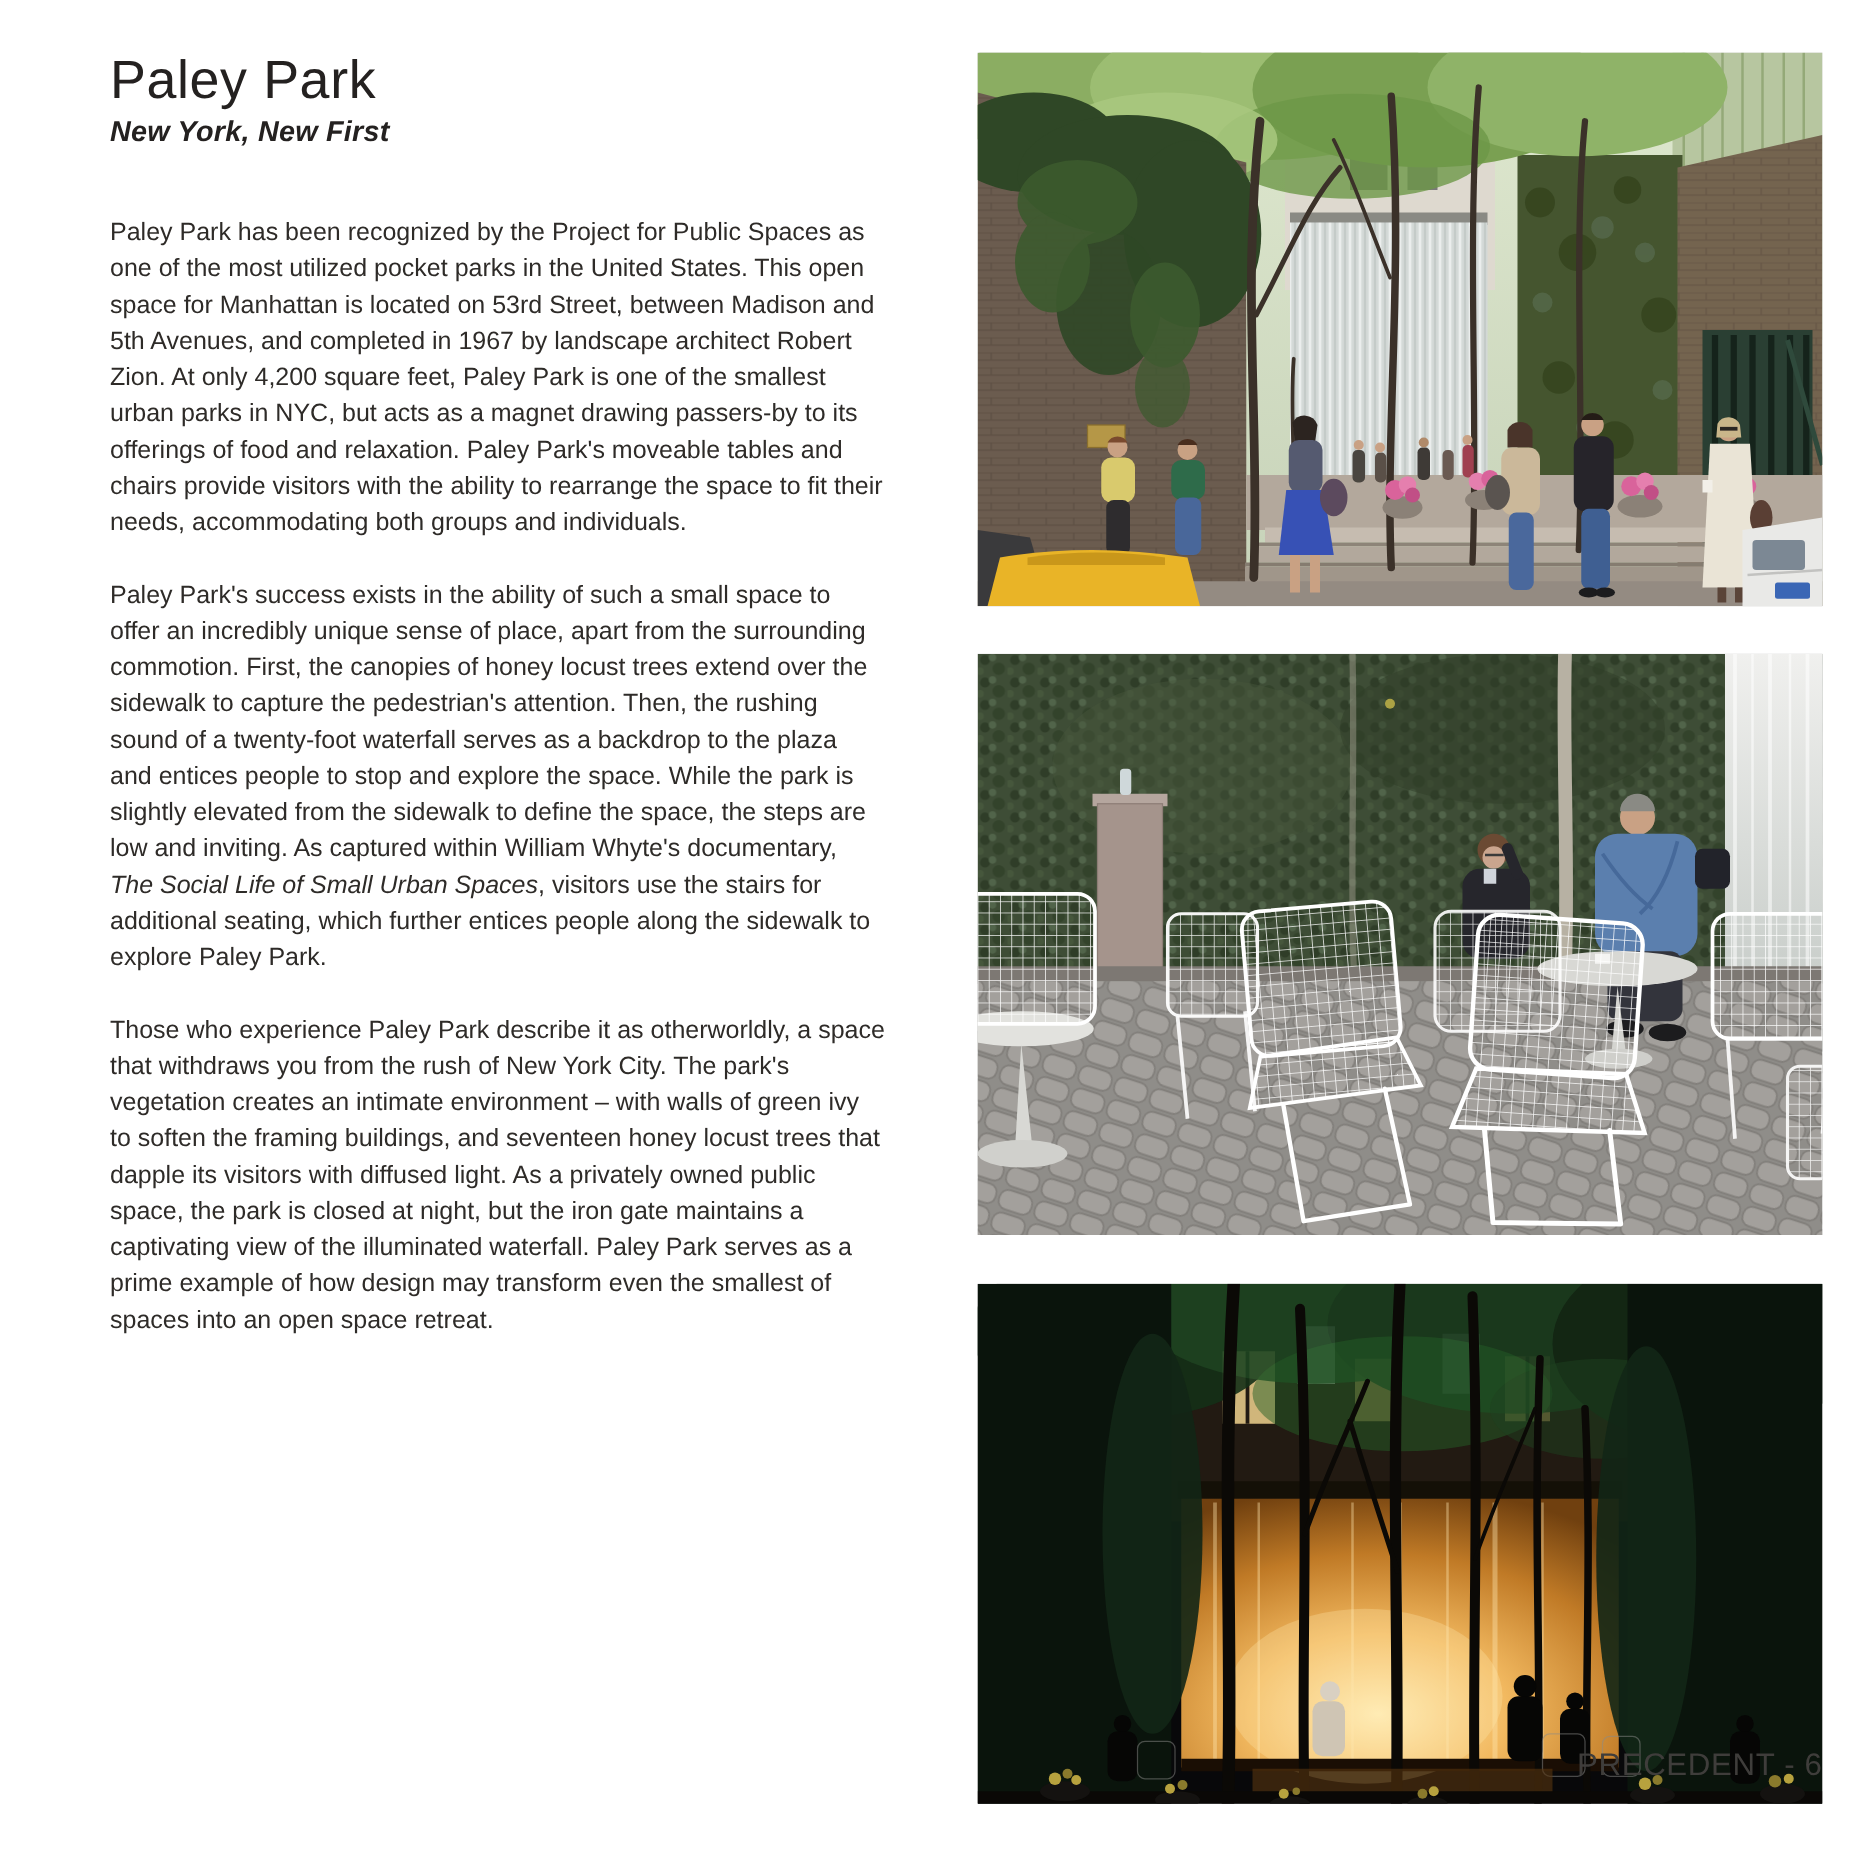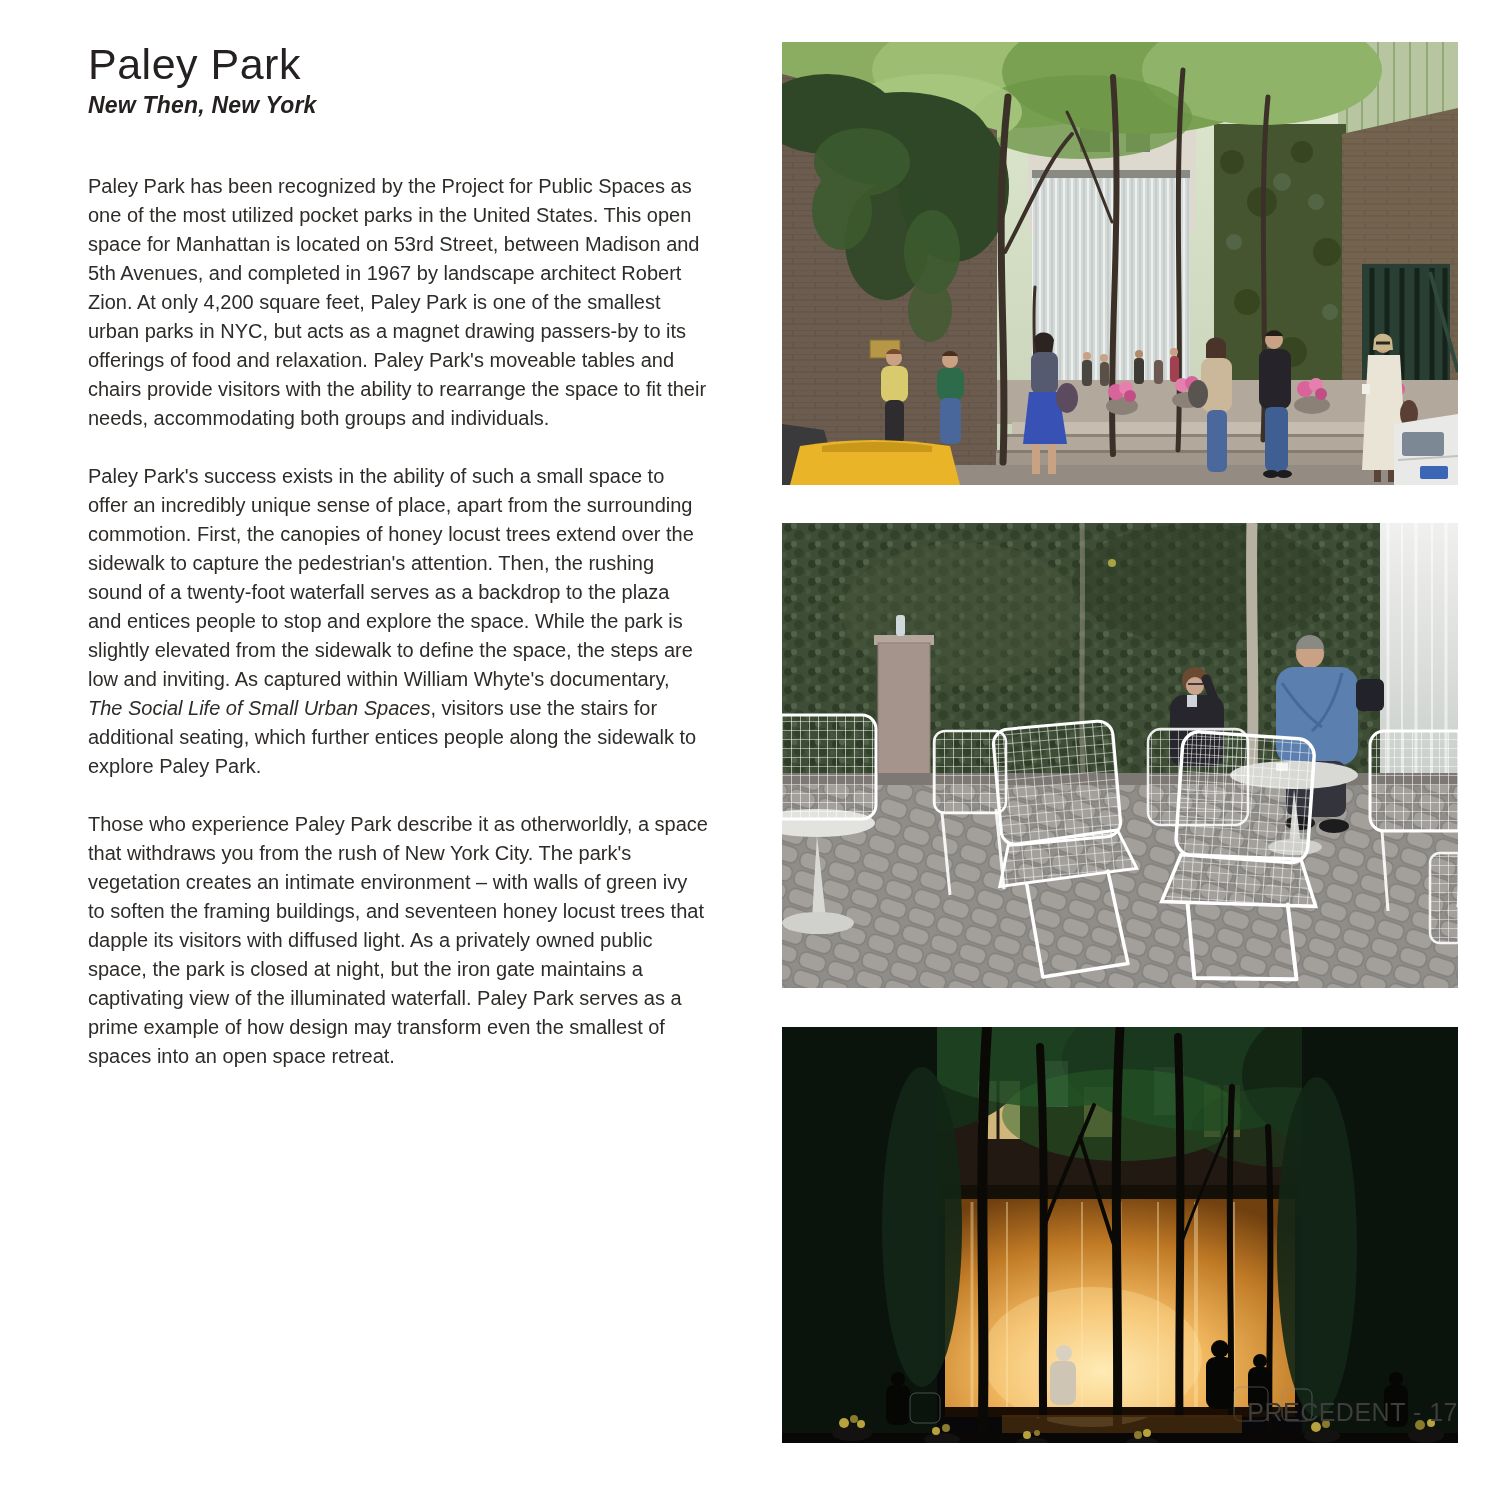--- a/index.html
+++ b/index.html
@@ -34,21 +34,21 @@
     font-size:25px;color:#3f3d3b;letter-spacing:0.5px;
   }
 </style>
 </head>
 <body>
 
 <div class="page">
 
   <header class="doc-header">
     <h1>Paley Park</h1>
-    <h2>New Then, New York</h2>
+    <h2>New York, New First</h2>
   </header>
 
   <main class="text-col">
     <p>Paley Park has been recognized by the Project for Public Spaces as one of the most utilized pocket parks in the United States.  This open space for Manhattan is located on 53rd Street, between Madison and 5th Avenues, and completed in 1967 by landscape architect Robert Zion.  At only 4,200 square feet, Paley Park is one of the smallest urban parks in NYC, but acts as a magnet drawing passers-by to its offerings of food and relaxation. Paley Park's moveable tables and chairs provide visitors with the ability to rearrange the space to fit their needs, accommodating both groups and individuals.</p>
     <p><span>Paley Park's success exists in the ability of such a small space to offer an incredibly unique sense of place, apart from the surrounding commotion. First, the canopies of honey locust trees extend over the sidewalk to capture the pedestrian's attention.  Then, the rushing sound of a twenty-foot waterfall serves as a backdrop to the plaza and entices people to stop and explore the space.  While the park is slightly elevated from the sidewalk to define the space, the steps are low and inviting.  As captured within William Whyte's documentary, </span><em>The Social Life of Small Urban Spaces</em><span>, visitors use the stairs for additional seating, which further entices people along the sidewalk to explore Paley Park.</span></p>
     <p>Those who experience Paley Park describe it as otherworldly, a space that withdraws you from the rush of New York City. The park's vegetation creates an intimate environment – with walls of green ivy to soften the framing buildings, and seventeen honey locust trees that dapple its visitors with diffused light.  As a privately owned public space, the park is closed at night, but the iron gate maintains a captivating view of the illuminated waterfall. Paley Park serves as a prime example of how design may transform even the smallest of spaces into an open space retreat.</p>
   </main>
 
   <figure class="photo photo1" aria-label="Street view of Paley Park: waterfall framed by ivy-covered brick walls and honey locust trees, visitors on the low steps, pink flower planters, yellow taxi and white van at the curb">
     <svg viewBox="0 0 676 443" preserveAspectRatio="none" role="img">
@@ -480,15 +480,15 @@
           </g>
         <g transform="translate(644,398)">
             <ellipse cy="10" rx="18" ry="8" fill="#141210"></ellipse>
             <circle cx="-6" r="5" fill="#8a7a2c"></circle>
             <circle cx="5" cy="-2" r="4" fill="#b7a23e"></circle>
           </g>
       </g>
     </svg>
   </figure>
 
-  <footer class="page-footer">PRECEDENT - 17</footer>
+  <footer class="page-footer">PRECEDENT - 6</footer>
 
 </div>
 
 </body></html>

